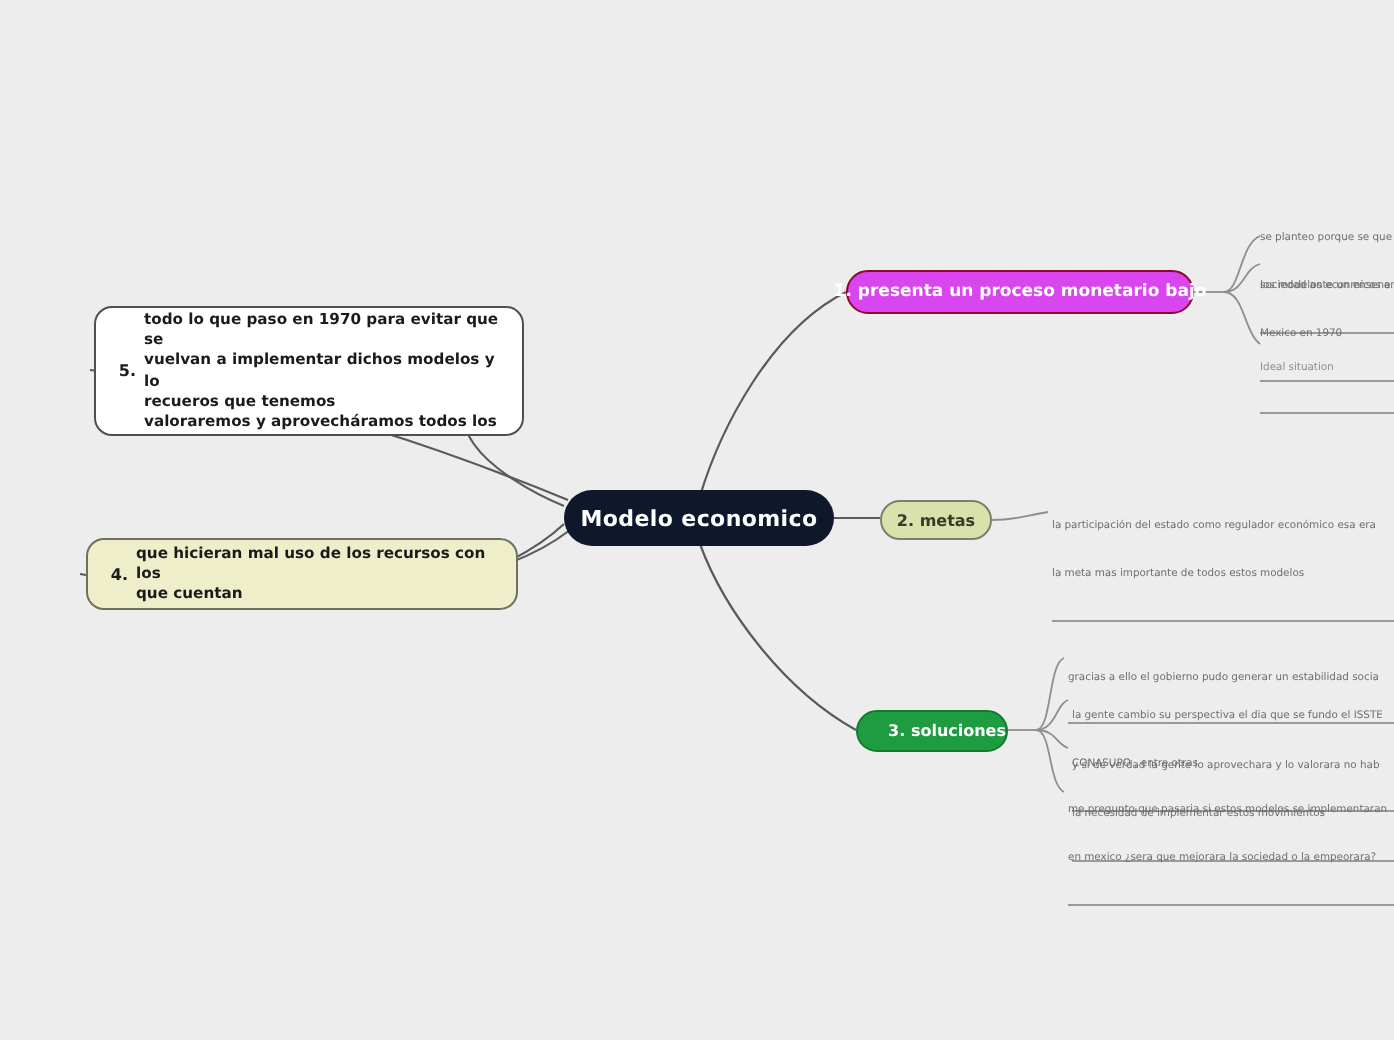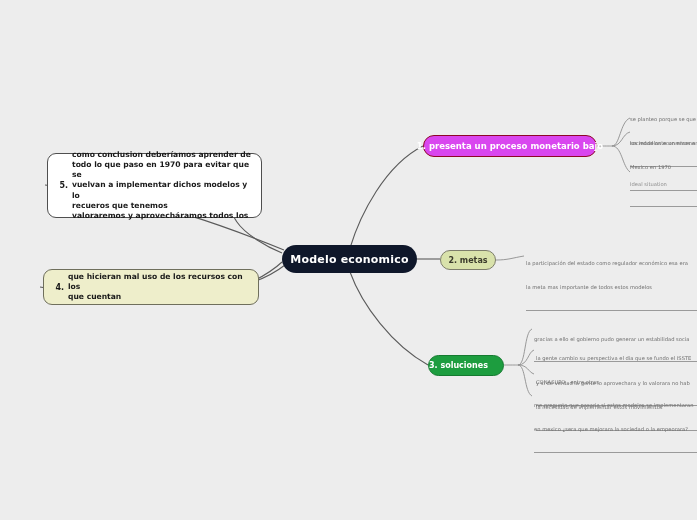--- a/index.html
+++ b/index.html
@@ -87,21 +87,21 @@
 
   
   .branch-green {
     left: 428px;
     top: 355px;
     width: 76px;
     height: 21px;
     background: #1d9d3f;
     border: 1px solid #157a30;
     border-radius: 10.5px;
-    justify-content: flex-start;
+    justify-content: flex-end;
   }
   .branch-green .label {
     color: #ffffff;
     font-size: 8px;
     font-weight: bold;
     white-space: nowrap;
   }
 
   
   .note-white {
@@ -246,21 +246,20 @@
   </div>
 
   <div class="leaf" style="left:534px; top:385px; width:163px;">
     <div>me pregunto que pasaria si estos modelos se implementaran</div>
     <div>en mexico ¿sera que mejorara la sociedad o la empeorara?</div>
   </div>
 
   <div class="node note-white">
     <span class="note-num">5.</span>
     <div class="note-body">
-      <div>como conclusion deberíamos aprender de</div>
       <div>todo lo que paso en 1970 para evitar que se</div>
       <div>vuelvan a implementar dichos modelos y lo</div>
       <div>recueros que tenemos</div>
       <div>valoraremos y aprovecháramos todos los</div>
     </div>
   </div>
 
   <div class="node note-yellow">
     <span class="note-num">4.</span>
     <div class="note-body">

